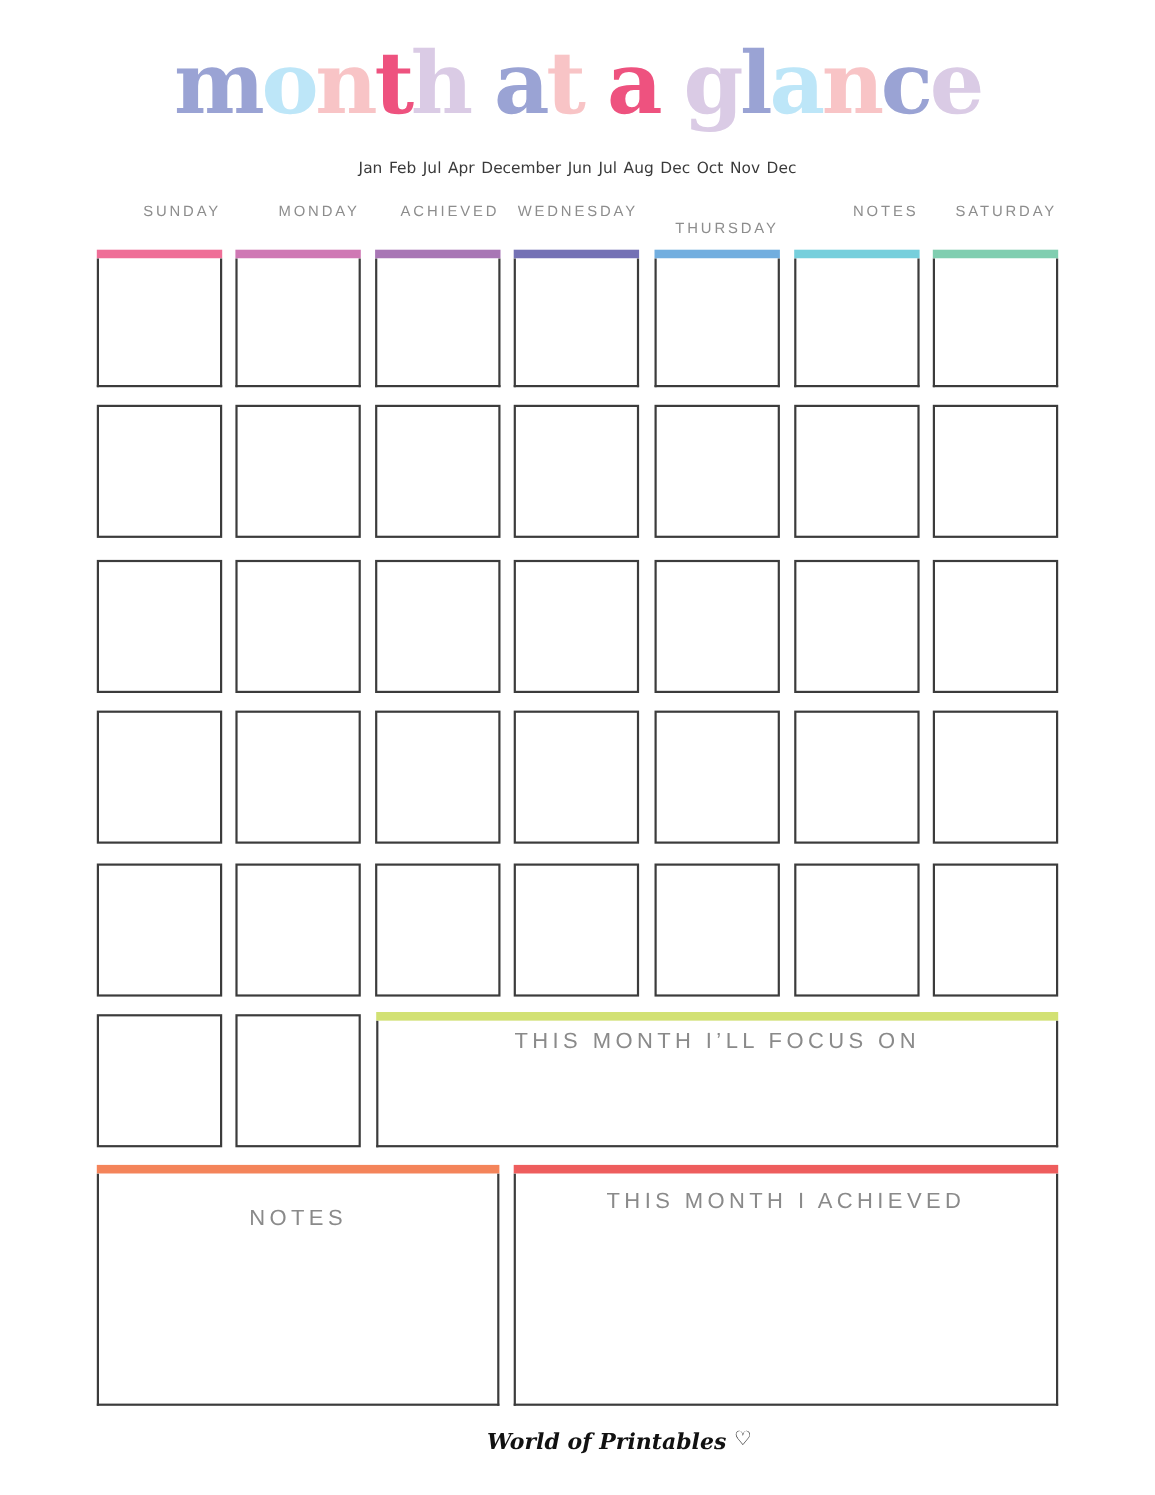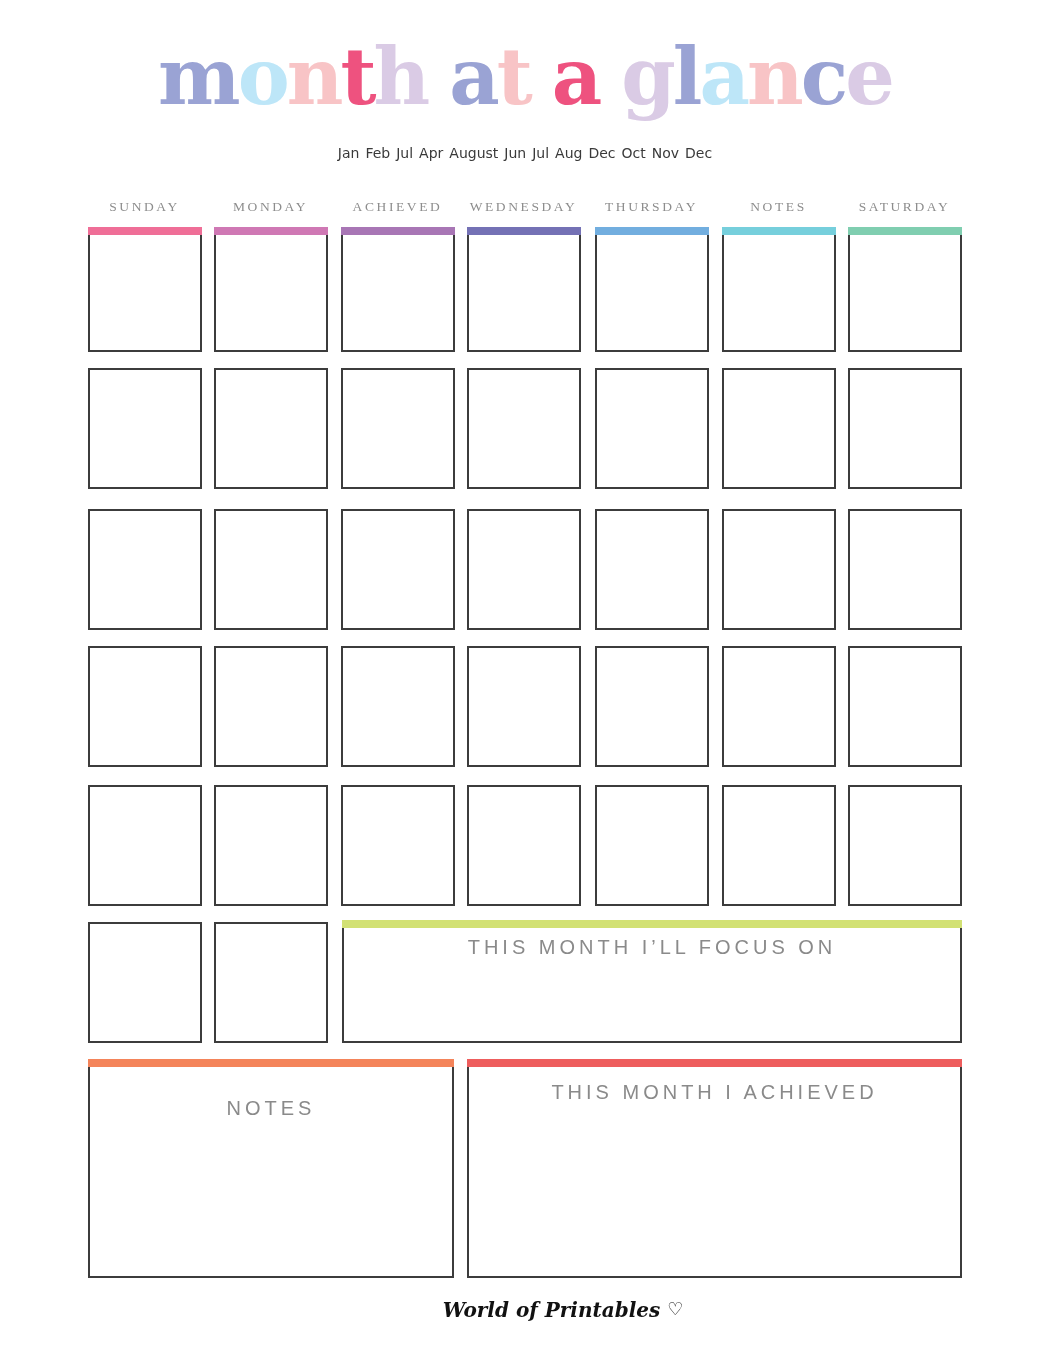--- a/index.html
+++ b/index.html
@@ -2,44 +2,44 @@
 <html><head>
 <meta charset="utf-8">
 <style>
   html, body { margin:0; padding:0; background:#ffffff; }
   body { width:1050px; height:1359px; position:relative; overflow:hidden; font-family:"DejaVu Sans", sans-serif; }
   .title { position:absolute; left:0; top:22px; width:1050px; text-align:center; font-family:"DejaVu Serif", serif; font-weight:bold; font-size:78px; letter-spacing:-3px; line-height:110px; }
   .title span { display:inline-block; }
   .title .sp { width:22px; }
   .months { position:absolute; left:0; top:145px; width:1050px; text-align:center; font-size:14px; color:#3a3a3a; word-spacing:2px; }
   .months span { margin:0 3px; }
-  .dayhead { position:absolute; top:199px; width:113px; text-align:center; font-size:13.5px; letter-spacing:2.6px; color:#8d8d8d; font-family:Liberation Serif, serif; }
+  .dayhead { position:absolute; top:184px; width:113px; text-align:right; font-size:13.5px; letter-spacing:2.6px; color:#8d8d8d; font-family:Liberation Sans, sans-serif; }
   .bar { position:absolute; height:8px; }
   .box { position:absolute; border:2px solid #3c3c3c; box-sizing:border-box; background:#fff; }
   .box.top-bar { border-top:none; }
   .sec-label { position:absolute; left:0; width:100%; text-align:center; font-family:"Liberation Sans", sans-serif; font-size:20px; letter-spacing:4px; color:#8a8a8a; }
   .footer { position:absolute; left:0; top:1298px; width:1050px; text-align:center; font-family:"DejaVu Serif", serif; font-style:italic; font-weight:bold; font-size:20px; color:#111;margin-left:38px; }
   .heart { font-style:normal; font-weight:normal; font-size:18px; vertical-align:top; }
 </style>
 </head>
 <body>
 
 <div class="title" id="title"><span style="color: rgb(154, 163, 212);">m</span><span style="color: rgb(189, 230, 248);">o</span><span style="color: rgb(248, 196, 198);">n</span><span style="color: rgb(238, 82, 127);">t</span><span style="color: rgb(218, 203, 229);">h</span><span class="sp">&nbsp;</span><span style="color: rgb(154, 163, 212);">a</span><span style="color: rgb(248, 196, 198);">t</span><span class="sp">&nbsp;</span><span style="color: rgb(238, 82, 127);">a</span><span class="sp">&nbsp;</span><span style="color: rgb(218, 203, 229);">g</span><span style="color: rgb(154, 163, 212);">l</span><span style="color: rgb(189, 230, 248);">a</span><span style="color: rgb(248, 196, 198);">n</span><span style="color: rgb(154, 163, 212);">c</span><span style="color: rgb(218, 203, 229);">e</span></div>
-<div class="months" id="months"><span>Jan</span><span>Feb</span><span>Jul</span><span>Apr</span><span>August</span><span>Jun</span><span>Jul</span><span>Aug</span><span>Dec</span><span>Oct</span><span>Nov</span><span>Dec</span></div>
+<div class="months" id="months"><span>Jan</span><span>Feb</span><span>Jul</span><span>Apr</span><span>December</span><span>Jun</span><span>Jul</span><span>Aug</span><span>Dec</span><span>Oct</span><span>Nov</span><span>Dec</span></div>
 
 <div id="grid">
     <div class="dayhead" style="left: 88px;">SUNDAY</div>
     <div class="bar" style="left: 88px; top: 227px; width: 114px; background: rgb(239, 110, 151);"></div>
     <div class="dayhead" style="left: 214px;">MONDAY</div>
     <div class="bar" style="left: 214px; top: 227px; width: 114px; background: rgb(207, 120, 180);"></div>
     <div class="dayhead" style="left: 341px;">ACHIEVED</div>
     <div class="bar" style="left: 341px; top: 227px; width: 114px; background: rgb(168, 118, 181);"></div>
     <div class="dayhead" style="left: 467px;">WEDNESDAY</div>
     <div class="bar" style="left: 467px; top: 227px; width: 114px; background: rgb(116, 113, 181);"></div>
-    <div class="dayhead" style="left: 595px;">THURSDAY</div>
+    <div class="dayhead" style="left: 595px; margin-top: 16px;">THURSDAY</div>
     <div class="bar" style="left: 595px; top: 227px; width: 114px; background: rgb(114, 174, 223);"></div>
     <div class="dayhead" style="left: 722px;">NOTES</div>
     <div class="bar" style="left: 722px; top: 227px; width: 114px; background: rgb(118, 207, 220);"></div>
     <div class="dayhead" style="left: 848px;">SATURDAY</div>
     <div class="bar" style="left: 848px; top: 227px; width: 114px; background: rgb(128, 206, 176);"></div>
     <div class="box top-bar" style="left: 88px; top: 235px; width: 114px; height: 117px;"></div>
     <div class="box top-bar" style="left: 214px; top: 235px; width: 114px; height: 117px;"></div>
     <div class="box top-bar" style="left: 341px; top: 235px; width: 114px; height: 117px;"></div>
     <div class="box top-bar" style="left: 467px; top: 235px; width: 114px; height: 117px;"></div>
     <div class="box top-bar" style="left: 595px; top: 235px; width: 114px; height: 117px;"></div>

